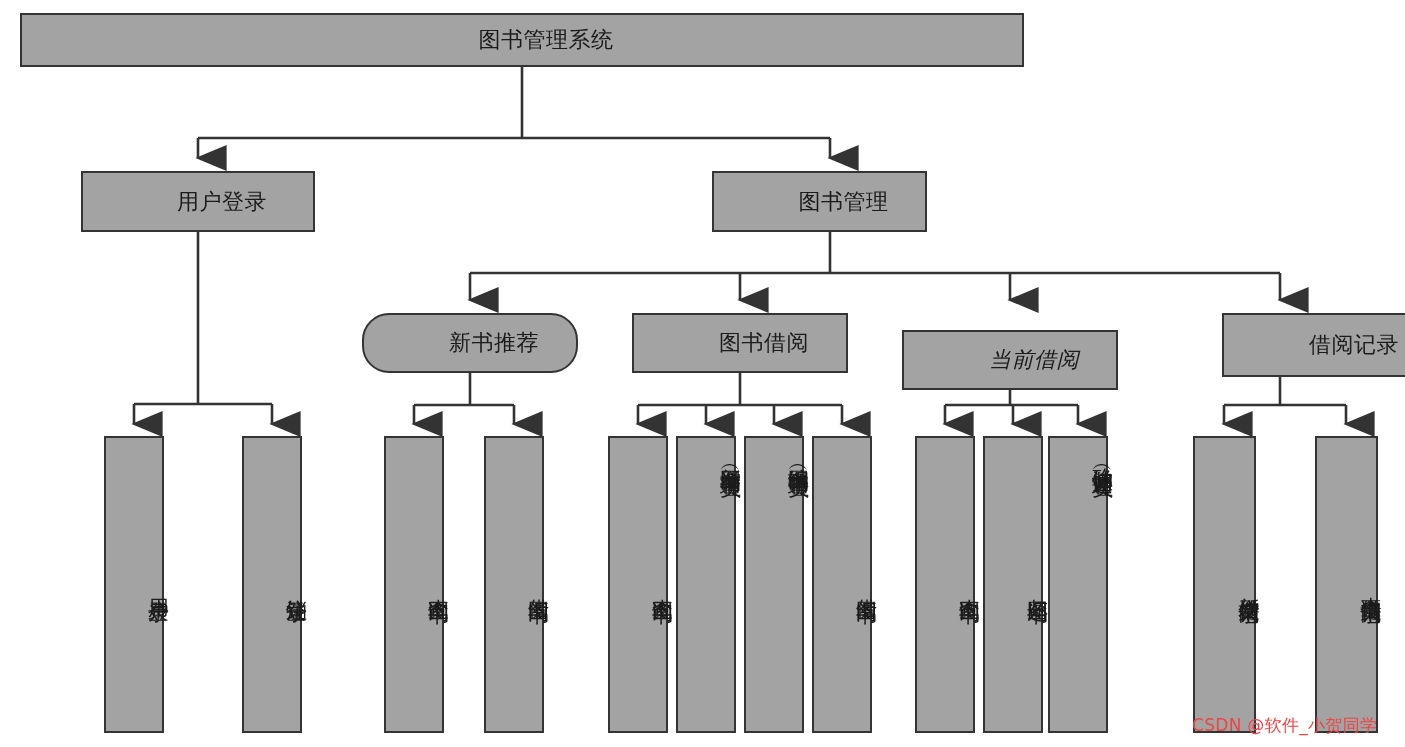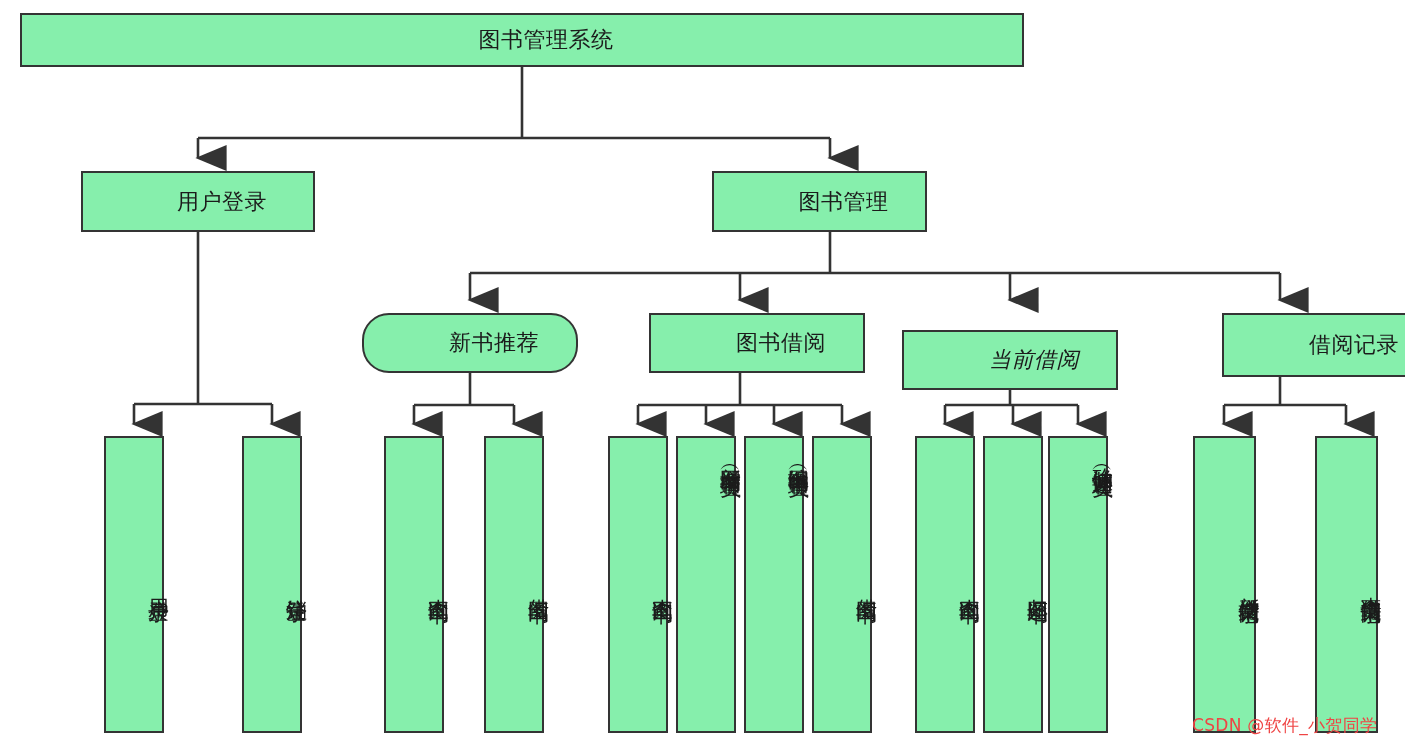--- a/index.html
+++ b/index.html
@@ -21,21 +21,21 @@
   #diagram-svg {
     position: absolute;
     left: 0;
     top: 0;
     width: 1405px;
     height: 747px;
   }
   .node {
     position: absolute;
     box-sizing: border-box;
-    background: #86efac;
+    background: #a3a3a3;
     border: 2.6px solid #343434;
     display: flex;
     align-items: center;
     justify-content: center;
     color: #1a1a1a;
     padding-left: 48px;
   }
   .node-label {
     font-size: 22px;
     line-height: 1.25;
@@ -134,21 +134,21 @@
   <div class="node" style="left:81px; top:171px; width:234px; height:61px;">
     <span class="node-label">用户登录</span>
   </div>
   <div class="node" style="left:712px; top:171px; width:215px; height:61px;">
     <span class="node-label">图书管理</span>
   </div>
 
   <div class="node" style="left:362px; top:313px; width:216px; height:60px;border-radius:27px;">
     <span class="node-label">新书推荐</span>
   </div>
-  <div class="node" style="left:632px; top:313px; width:216px; height:60px;margin-left:17px;">
+  <div class="node" style="left:632px; top:313px; width:216px; height:60px;">
     <span class="node-label">图书借阅</span>
   </div>
   <div class="node" style="left:902px; top:330px; width:216px; height:60px;font-style:italic;">
     <span class="node-label">当前借阅</span>
   </div>
   <div class="node" style="left:1222px; top:313px; width:216px; height:64px;">
     <span class="node-label">借阅记录</span>
   </div>
 
   <div class="node leaf leaf-center" style="left:104px; top:436px; width:60px; height:297px;">

